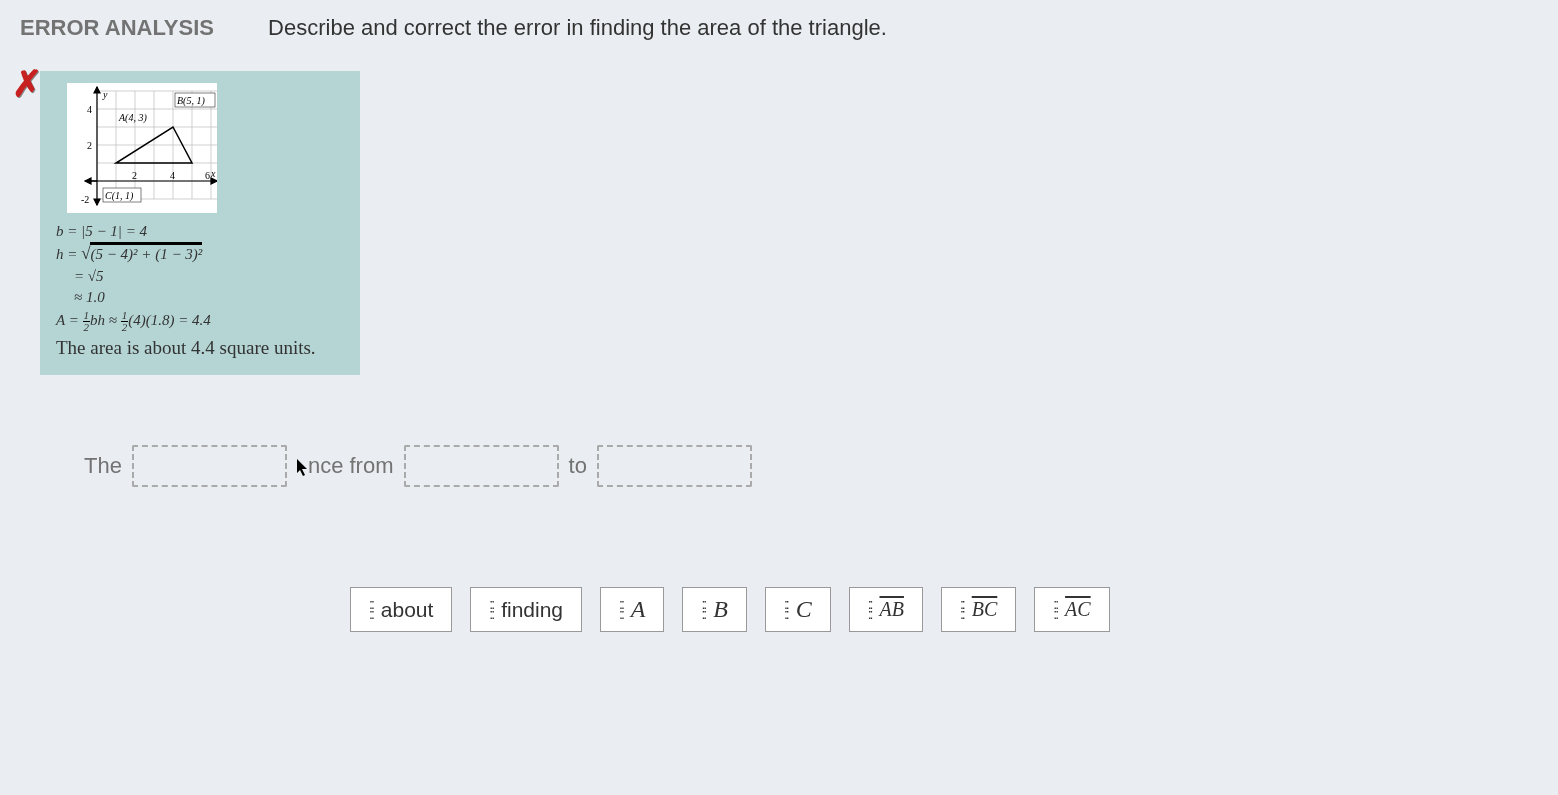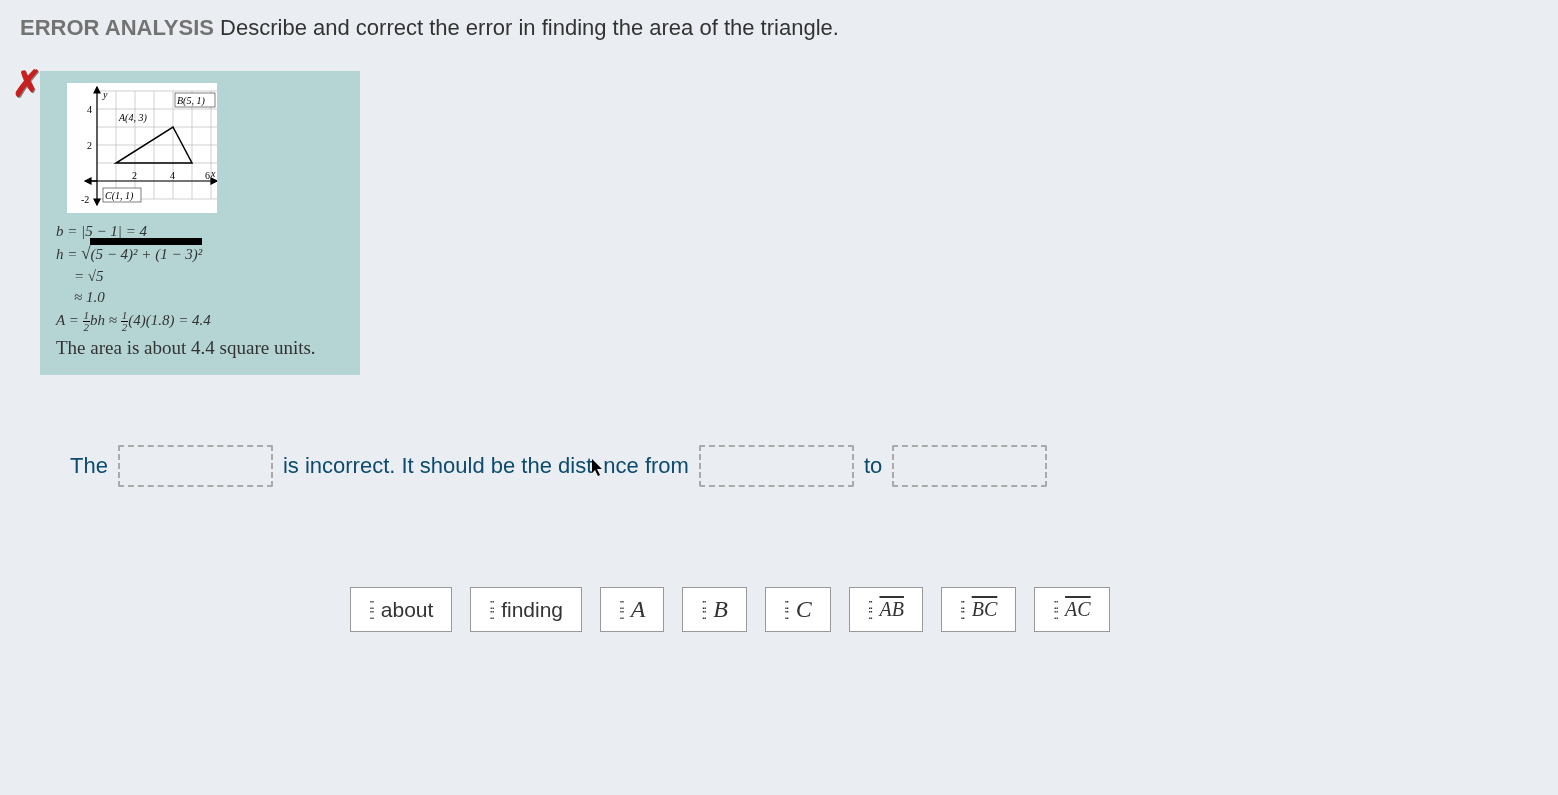--- a/index.html
+++ b/index.html
@@ -16,20 +16,21 @@
     }
     .header-bold {
       font-weight: bold;
       font-size: 22px;
       color: #737373;
     }
     .header-text {
       font-size: 22px;
       color: #333;
       font-weight: normal;
+      margin-left: 48px;
     }
     .problem-box {
       position: relative;
       background: #b5d4d4;
       padding: 12px 18px 12px 12px;
       width: 320px;
       margin-bottom: 70px;
       margin-left: 20px;
       font-family: 'Times New Roman', serif;
     }
@@ -61,23 +62,23 @@
       font-style: normal;
     }
     .frac { display: inline-block; vertical-align: middle; text-align: center; font-size: 11px; line-height: 1; }
     .frac .num { display: block; border-bottom: 1px solid #000; padding: 0 1px; }
     .frac .den { display: block; padding: 0 1px; }
 
     .answer-line {
       display: flex;
       align-items: center;
       font-size: 22px;
-      color: #0c4a6e;
+      color: #737373;
       gap: 10px;
-      margin-left: 50px;
+      margin-left: 64px;
       margin-bottom: 100px;
     }
     .drop-zone {
       display: inline-block;
       border: 2px dashed #aaa;
       min-width: 155px;
       height: 42px;
       border-radius: 2px;
       background: transparent;
     }
@@ -162,35 +163,34 @@
       <rect x="108" y="10" width="40" height="14" fill="#fff" stroke="#000" stroke-width="0.5"></rect>
       <text x="110" y="21" font-size="10" font-style="italic">B(5, 1)</text>
       <text x="52" y="38" font-size="10" font-style="italic">A(4, 3)</text>
       <rect x="36" y="105" width="38" height="14" fill="#fff" stroke="#000" stroke-width="0.5"></rect>
       <text x="38" y="116" font-size="10" font-style="italic">C(1, 1)</text>
     </svg>
   </div>
 
   <div class="eq-line">b = |5 − 1| = 4</div>
   <div class="eq-line">
-    <span>h = </span><span style="font-size:17px;">√</span><span style="border-top:7px solid #000000; padding-top:1px;">(5 − 4)² + (1 − 3)²</span>
+    <span>h = </span><span style="font-size:17px;">√</span><span style="border-top:3px solid #000000; padding-top:1px;">(5 − 4)² + (1 − 3)²</span>
   </div>
   <div class="eq-line" style="padding-left:18px;">= √5</div>
   <div class="eq-line" style="padding-left:18px;">≈ 1.0</div>
   <div class="eq-line">
     <span>A = </span><span class="frac"><span class="num">1</span><span class="den">2</span></span><span>bh ≈ </span><span class="frac"><span class="num">1</span><span class="den">2</span></span><span>(4)(1.8) = 4.4</span>
   </div>
   <div class="eq-line conclusion">The area is about 4.4 square units.</div>
 </div>
 
 <div class="answer-line">
   <span>The</span>
   <span class="drop-zone"></span>
   <span style="display:flex;align-items:center;">
-    <span>is incorrect. It should be the dist</span>
     <svg width="15" height="22" viewBox="0 0 15 22" style="margin:0 -2px -4px -2px;">
       <path d="M 2 2 L 2 16 L 5 13 L 8 19 L 10 18 L 7 12 L 12 12 Z" fill="#000"></path>
     </svg>
     <span>nce from</span>
   </span>
   <span class="drop-zone"></span>
   <span>to</span>
   <span class="drop-zone"></span>
 </div>
 

